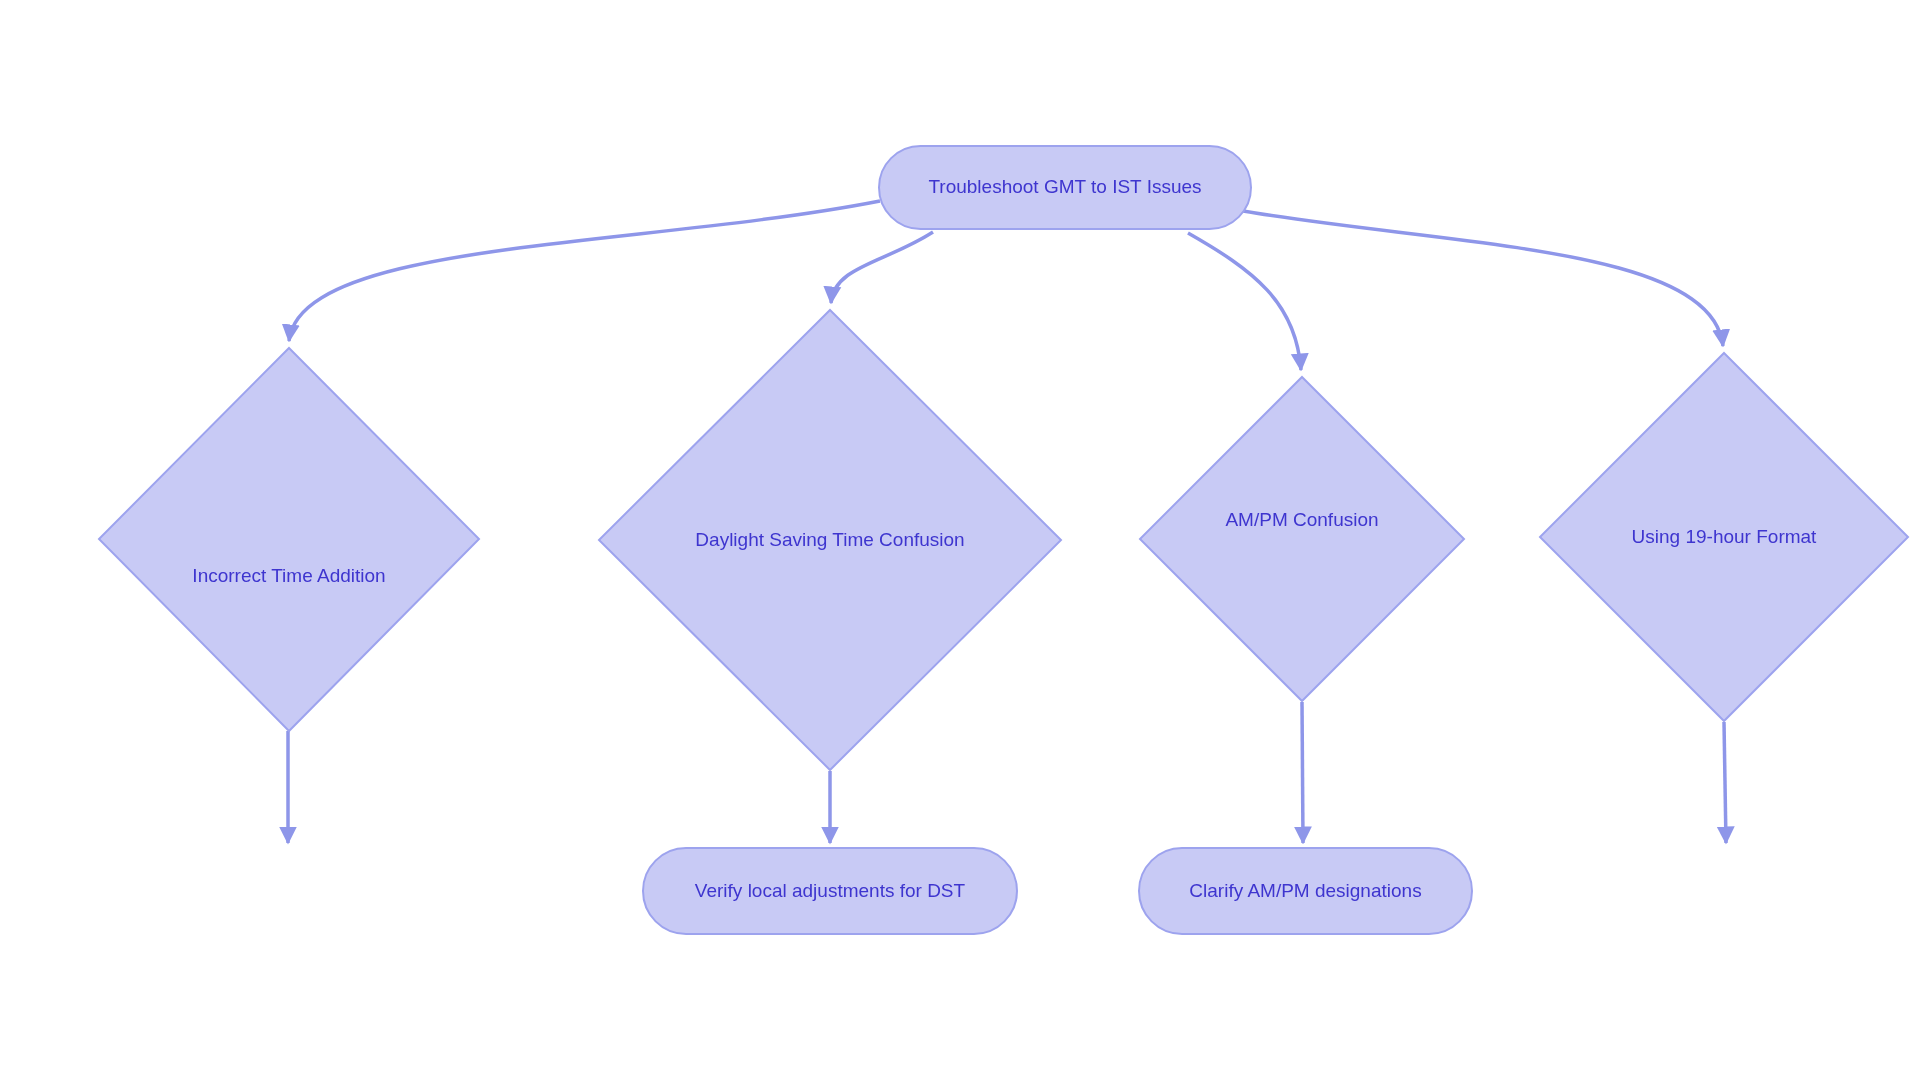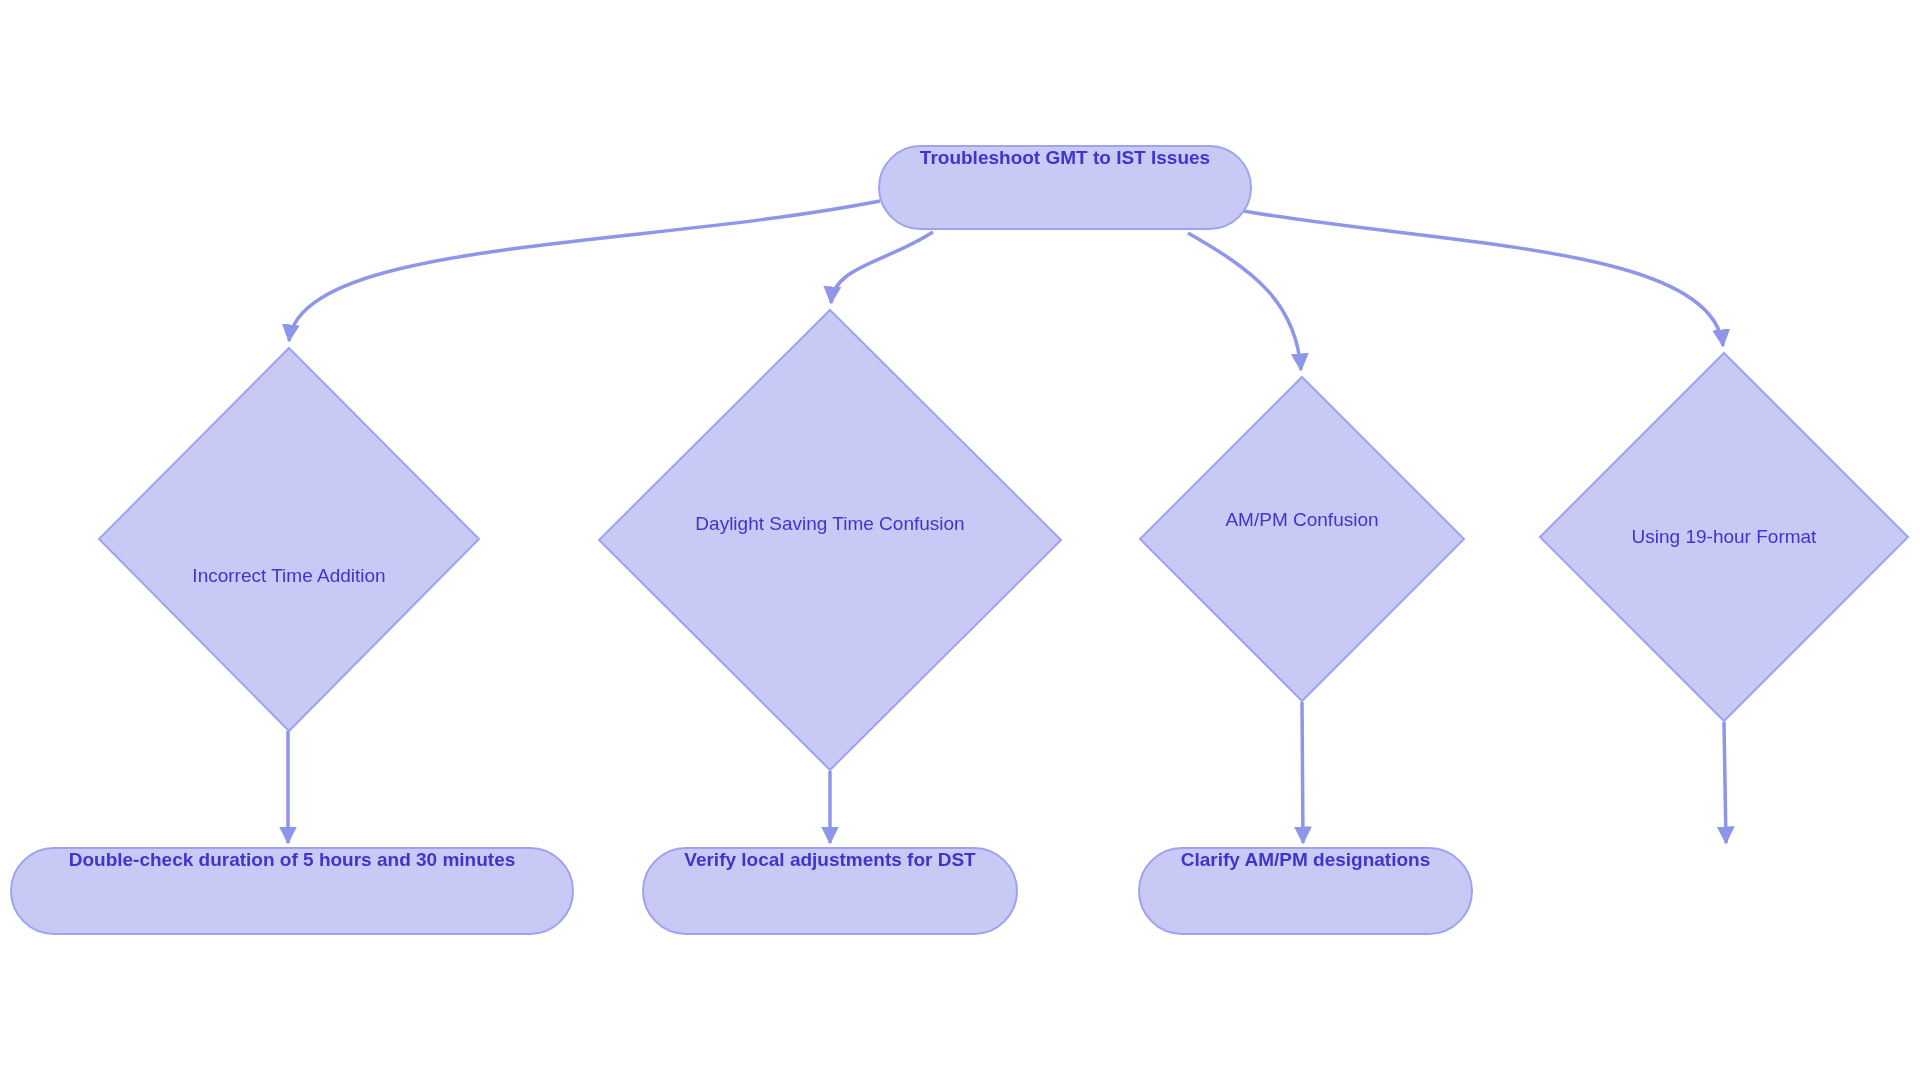--- a/index.html
+++ b/index.html
@@ -37,44 +37,43 @@
     fill: var(--edge-color, #8e96e9);
     stroke: none;
   }
   .pill {
     position: absolute;
     box-sizing: border-box;
     background: var(--node-fill, #c8caf5);
     border: 2px solid var(--node-border, #9da3ee);
     border-radius: 48px;
     display: flex;
-    align-items: flex-start;
+    align-items: center;
     justify-content: center;
     text-align: center;
     color: var(--text-color, #3e35cf);
     font-size: 19px;
     line-height: 1.2;
     white-space: nowrap;
-    font-weight: bold;
   }
   .pill-root   { left: 878px;  top: 145px; width: 374px; height: 85px; }
   .pill-a1     { left: 10px;   top: 847px; width: 564px; height: 88px; }
   .pill-a2     { left: 642px;  top: 847px; width: 376px; height: 88px; }
   .pill-a3     { left: 1138px; top: 847px; width: 335px; height: 88px; }
   .pill-a4     { left: 1551px; top: 847px; width: 355px; height: 88px; }
   .d-label {
     position: absolute;
     transform: translate(-50%, -50%);
     color: var(--text-color, #3e35cf);
     font-size: 19px;
     white-space: nowrap;
     text-align: center;
   }
   .d-label-1 { left: 289px;  top: 539px; margin-top: 37px; }
-  .d-label-2 { left: 830px;  top: 524px; text-align: center; }
+  .d-label-2 { left: 830px;  top: 540px; text-align: center; }
   .d-label-3 { left: 1302px; top: 520px; }
   .d-label-4 { left: 1724px; top: 537px; }
 </style>
 </head>
 <body>
 
 <div class="stage">
 
   <svg class="edges" viewBox="0 0 1920 1083" xmlns="http://www.w3.org/2000/svg">
     <defs>
@@ -101,23 +100,20 @@
 
   <div class="pill pill-root">
     <span>Troubleshoot GMT to IST Issues</span>
   </div>
 
   <div class="d-label d-label-1">Incorrect Time Addition</div>
   <div class="d-label d-label-2">Daylight Saving Time Confusion</div>
   <div class="d-label d-label-3">AM/PM Confusion</div>
   <div class="d-label d-label-4">Using 19-hour Format</div>
 
-  <div class="pill pill-a1">
-    <span>Double-check duration of 5 hours and 30 minutes</span>
-  </div>
   <div class="pill pill-a3">
     <span>Clarify AM/PM designations</span>
   </div>
   <div class="pill pill-a2">
     <span>Verify local adjustments for DST</span>
   </div>
 
 </div>
 
 </body></html>

